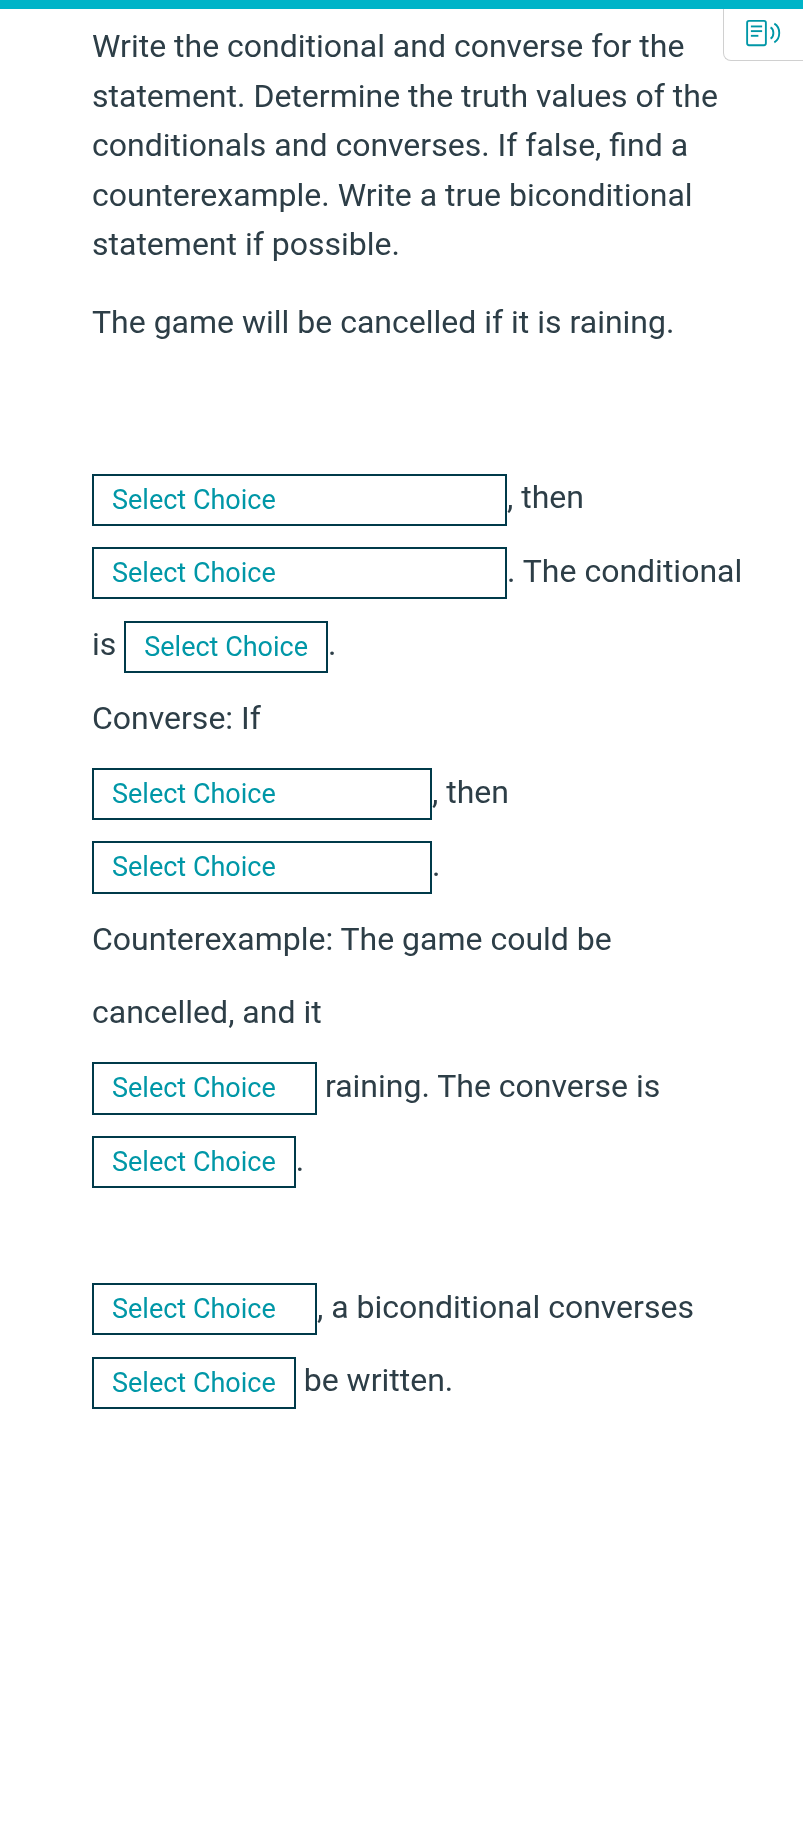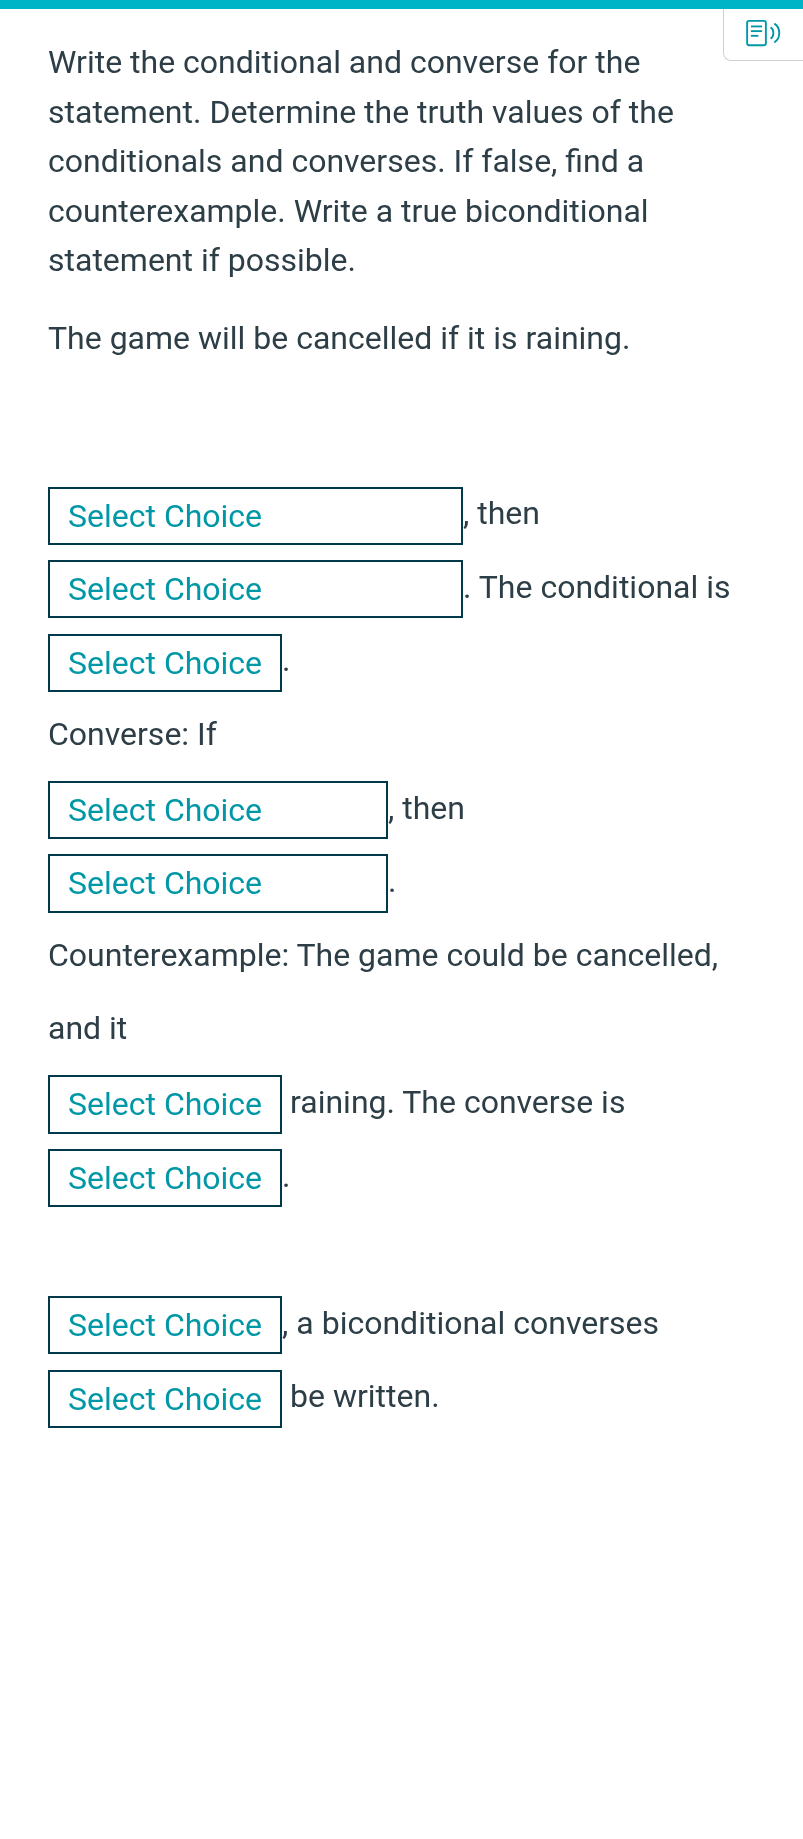--- a/index.html
+++ b/index.html
@@ -25,33 +25,34 @@
     border-right: none;
     border-top: none;
     border-bottom-left-radius: 8px;
     display: flex;
     align-items: center;
     justify-content: center;
     cursor: pointer;
   }
   .audio-btn svg { width: 38px; height: 30px; }
   .content {
-    padding: 29px 48px 60px 48px;
+    padding: 13px 48px 60px 48px;
     color: #2d3e47;
     font-size: 32px;
     line-height: 1.55;
+    margin-left: 44px;
   }
   .prompt { margin-bottom: 28px; }
   .given { margin-bottom: 40px; }
   .answer-block { line-height: 2.3; }
   .select-choice {
     display: inline-block;
     border: 2px solid #003a4a;
     color: #0097a7;
-    font-size: 32px;
+    font-size: 27px;
     padding: 8px 18px;
     vertical-align: middle;
     cursor: pointer;
     background: #ffffff;
     line-height: 1.2;
     white-space: nowrap;
   }
   .w-wide { min-width: 415px; }
   .w-med  { min-width: 340px; }
   .w-sm   { min-width: 225px; }

